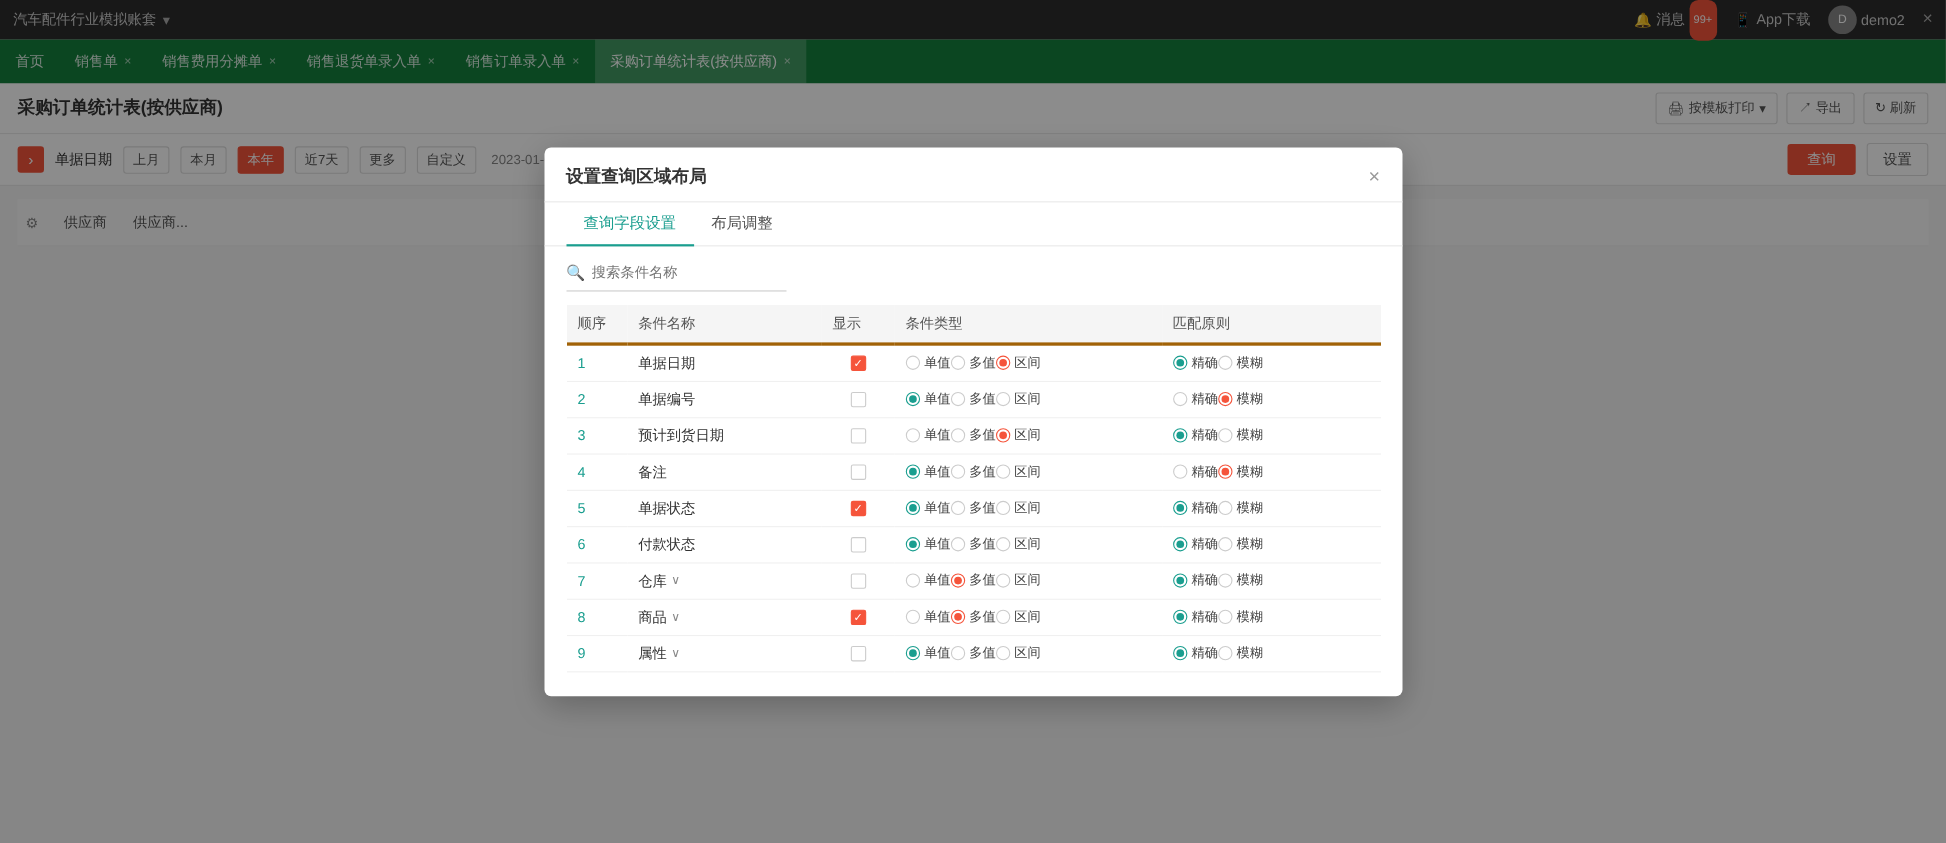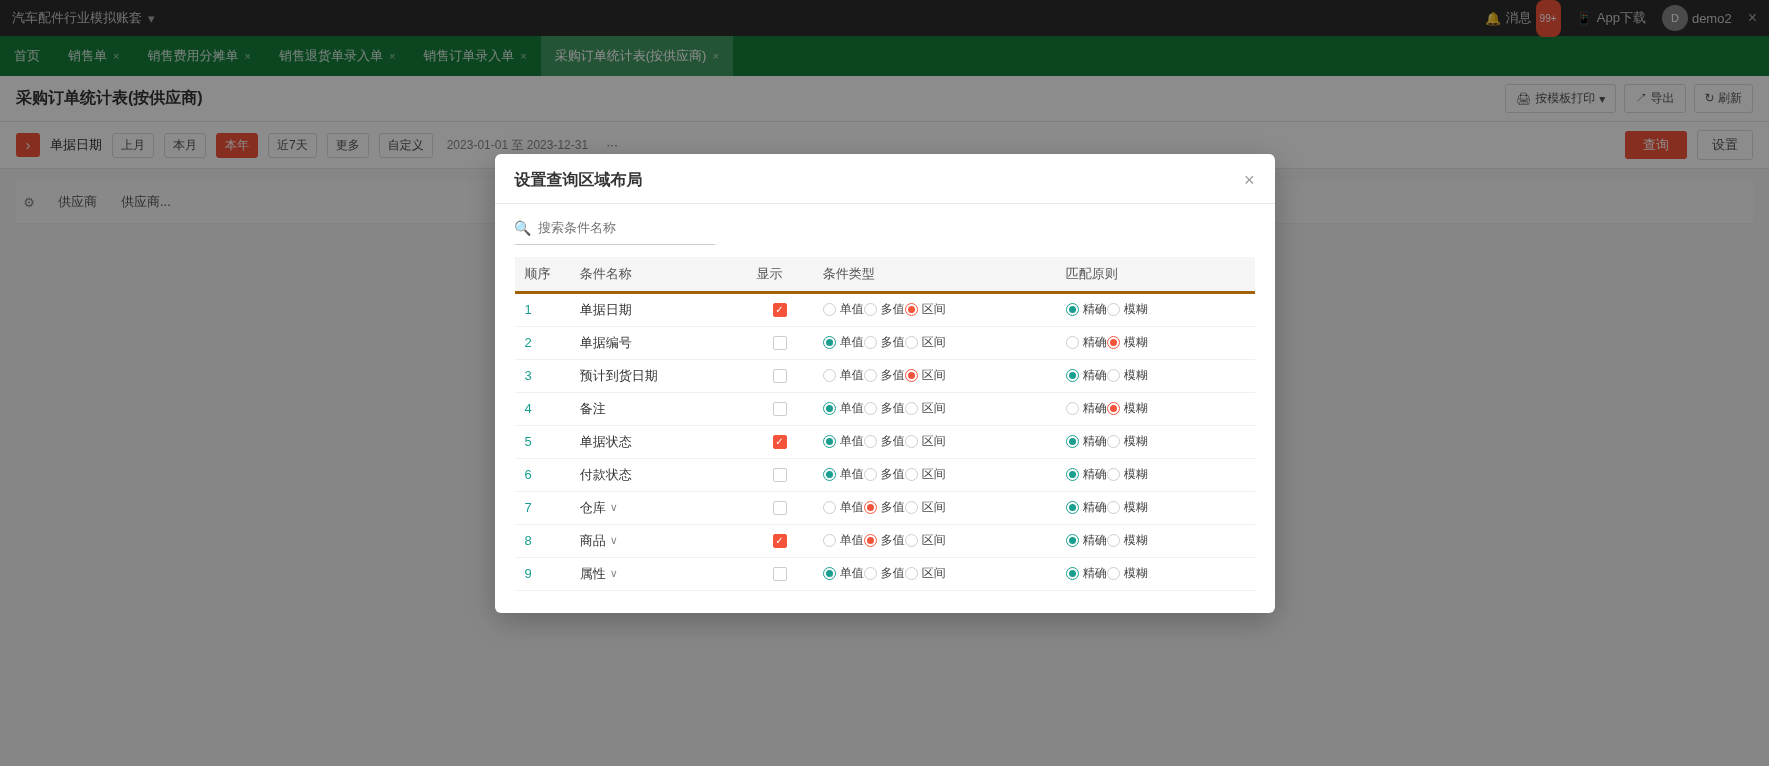--- a/index.html
+++ b/index.html
@@ -402,20 +402,28 @@
 </div>
 
 <div class="overlay">
   <div class="dialog">
 
     <div class="dialog-header">
       <span class="dialog-title">设置查询区域布局</span>
       <span class="dialog-close">×</span>
     </div>
 
+    <div class="dialog-tabs">
+      <div class="dialog-tab active">
+        <span>查询字段设置</span>
+      </div>
+      <div class="dialog-tab">
+        <span>布局调整</span>
+      </div>
+    </div>
 
     <div class="dialog-body">
 
       <div class="search-bar">
         <span class="search-icon">🔍</span>
         <input type="text" placeholder="搜索条件名称" style="">
       </div>
 
       <div class="table-scroll">
         <table class="settings-table">

